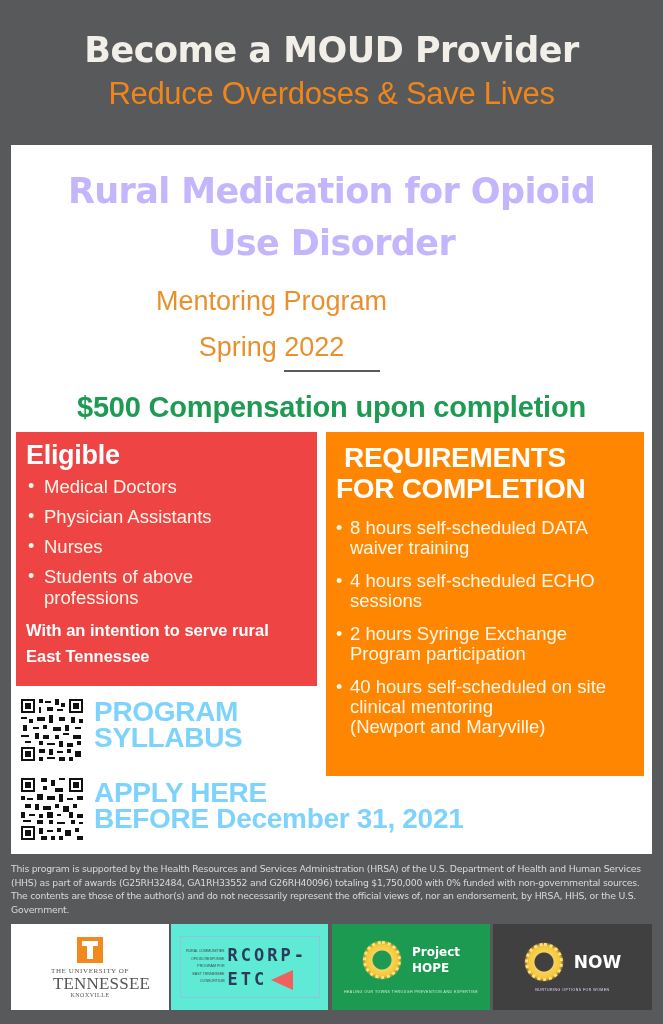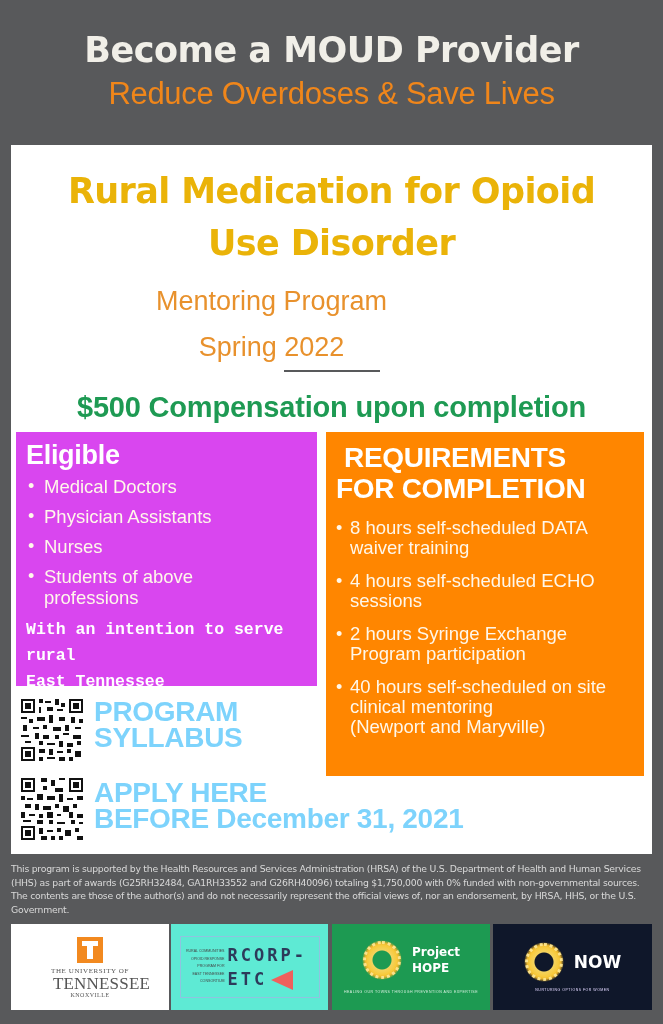--- a/index.html
+++ b/index.html
@@ -24,39 +24,39 @@
     font-size: 31px; line-height: 36px; letter-spacing: -0.3px;
   }
 
   
   .card {
     left: 11px; top: 145px; width: 641px; height: 709px;
     background: #ffffff;
   }
   .prog-title {
     left: 11px; top: 165px; width: 641px; text-align: center;
-    color: #eab308; font-family: "DejaVu Sans", sans-serif; font-weight: bold;
+    color: #c4b5fd; font-family: "DejaVu Sans", sans-serif; font-weight: bold;
     font-size: 35px; line-height: 52px; letter-spacing: -0.6px;
   }
   .prog-sub {
     left: 11px; top: 278px; width: 521px; text-align: center;
     color: #e8912c; font-size: 27px; line-height: 46px;
   }
   .divider {
     left: 284px; top: 370px; width: 96px; height: 2px; background: #58595b;
   }
   .comp {
     left: 11px; top: 387px; width: 641px; text-align: center;
     color: #1e9a53; font-weight: bold; font-size: 29px; line-height: 40px;
     letter-spacing: -0.2px;
   }
 
   
   .box-left {
-    left: 16px; top: 432px; width: 301px; height: 254px; background: #d946ef;
+    left: 16px; top: 432px; width: 301px; height: 254px; background: #ef4444;
     color: #fff7ea; padding: 8px 10px;
   }
   .box-right {
     left: 326px; top: 432px; width: 318px; height: 344px; background: #ff8600;
     color: #fff7ea; padding: 8px 10px;
   }
   .box-h {
     font-weight: bold; color: #fff; font-size: 27px; line-height: 30px;
     letter-spacing: -0.3px;
   }
@@ -64,21 +64,20 @@
   .elig-list li {
     position: relative; padding-left: 18px; font-size: 18.5px; line-height: 21px;
     margin-bottom: 9px;
   }
   .elig-list li::before {
     content: "•"; position: absolute; left: 2px; top: 0; font-size: 18px;
   }
   .elig-note {
     font-weight: bold; font-size: 16.5px; line-height: 26px; color: #fff;
     margin-top: 6px;
-    font-family: Liberation Mono, monospace;
   }
   .req-h { font-size: 28px; line-height: 31px; padding-left: 0; margin-top: 2px; }
   .req-list { list-style: none; margin-top: 14px; }
   .req-list li {
     position: relative; padding-left: 14px; font-size: 18.5px; line-height: 20px;
     margin-bottom: 13px;
   }
   .req-list li::before {
     content: "•"; position: absolute; left: 0; top: 0; font-size: 18px;
   }
@@ -99,21 +98,21 @@
     font-family: "DejaVu Sans", sans-serif; font-size: 9.3px; line-height: 13.5px;
     letter-spacing: -0.25px;
   }
   .logo {
     top: 924px; height: 86px;
     display: flex; align-items: center; justify-content: center;
   }
   .logo-ut { left: 11px; width: 158px; background: #fff; flex-direction: column; }
   .logo-rcorp { left: 171px; width: 157px; background: #5eead4; }
   .logo-hope { left: 332px; width: 158px; background: #1d9a52; flex-direction: column; }
-  .logo-now { left: 493px; width: 159px; background: #0f172a; flex-direction: column; }
+  .logo-now { left: 493px; width: 159px; background: #404040; flex-direction: column; }
 
   .ut-t {
     width: 26px; height: 26px; background: #f2891f; position: relative; margin-bottom: 4px;
   }
   .ut-t::before { content:""; position:absolute; left:5px; top:4px; width:16px; height:5px; background:#fff; }
   .ut-t::after { content:""; position:absolute; left:10px; top:8px; width:6px; height:14px; background:#fff; }
   .ut-l1 { font-family: "Liberation Serif", serif; font-size: 7px; color:#555; letter-spacing: 0.6px; }
   .ut-l2 { font-family: "Liberation Serif", serif; font-size: 17px; color:#555; line-height: 17px; letter-spacing: 0.2px; margin-left: 23px; }
   .ut-l3 { font-family: "Liberation Serif", serif; font-size: 6px; color:#555; letter-spacing: 0.5px; }
 

